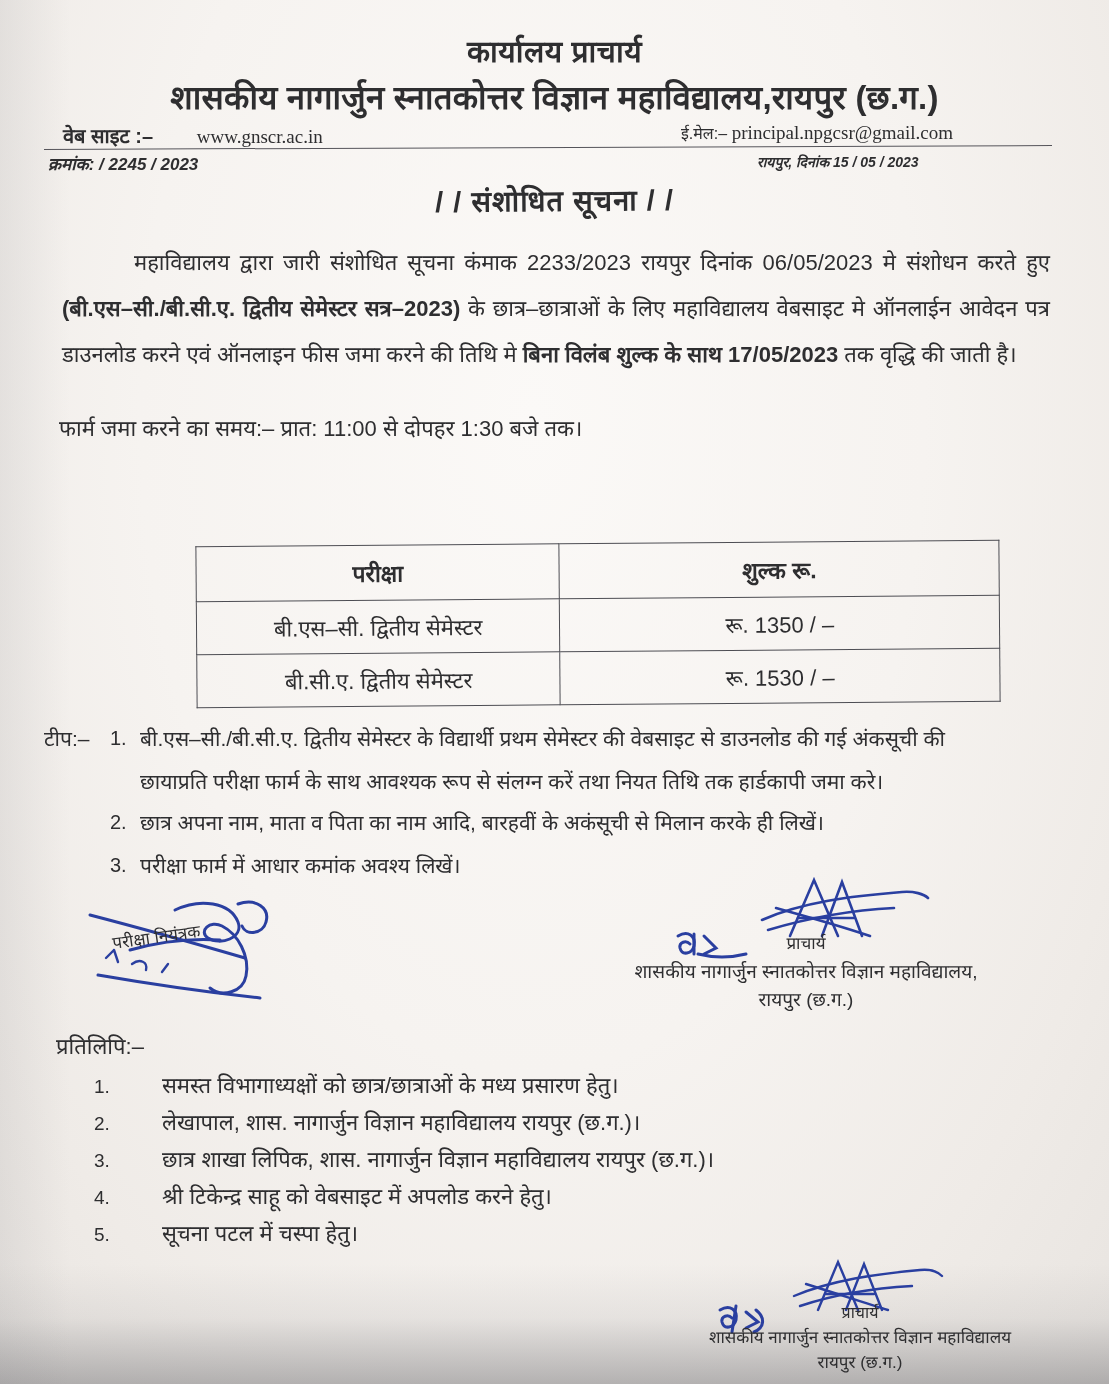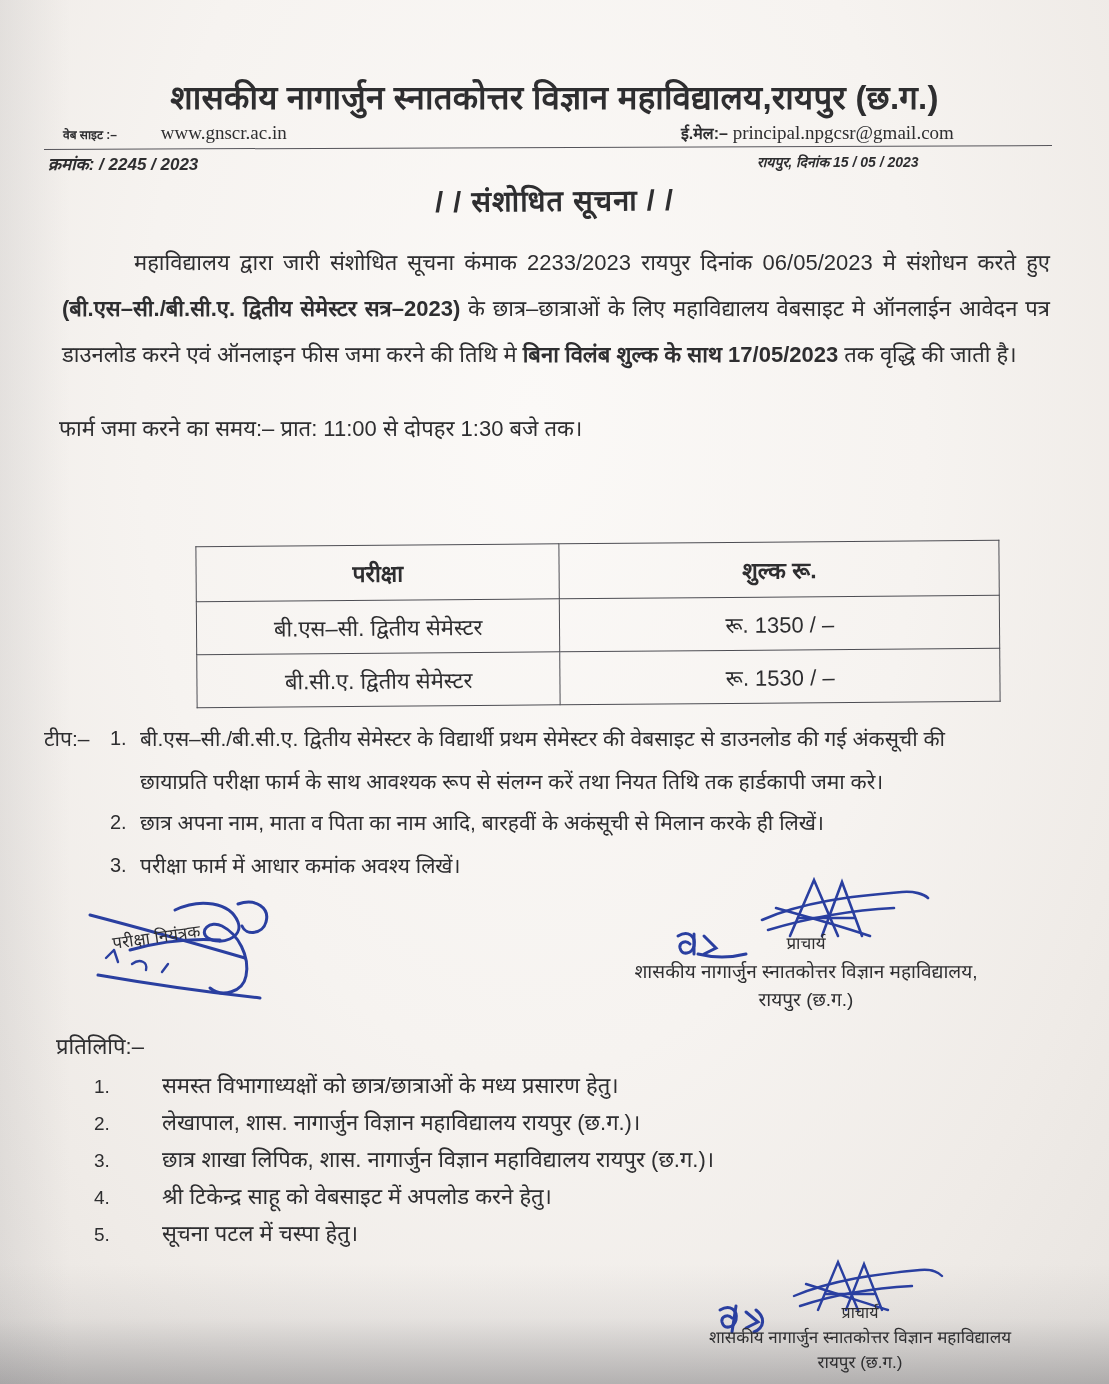--- a/index.html
+++ b/index.html
@@ -35,27 +35,27 @@
     font-size:30px;font-weight:700;letter-spacing:.5px;
   }
   .hdr-line2{
     position:absolute;top:74px;left:0;right:0;text-align:center;
     font-size:33px;font-weight:700;letter-spacing:.2px;
   }
   .hdr-web{
     position:absolute;top:122px;left:63px;
     font-size:17px;
   }
-  .hdr-web .lbl{font-weight:700;font-size:12px;}
+  .hdr-web .lbl{font-weight:700;font-size:20px;}
   .hdr-web .val{font-family:"Liberation Serif","DejaVu Serif",serif;font-size:19px;margin-left:39px;}
   .hdr-mail{
     position:absolute;top:122px;left:681px;
     font-size:17px;
   }
-  .hdr-mail .lbl{font-weight:700;font-size:16px;}
+  .hdr-mail .lbl{font-weight:400;font-size:16px;}
   .hdr-mail .val{font-family:"Liberation Serif","DejaVu Serif",serif;font-size:19px;}
   .rule{
     position:absolute;top:147px;left:44px;width:1008px;height:0;
     border-top:1.6px solid #55545a;
     transform:rotate(-0.22deg);
   }
   .hdr-krmank{
     position:absolute;top:152px;left:48px;
     font-size:17px;font-style:italic;font-weight:700;
   }
@@ -159,20 +159,21 @@
   .copy-num{width:68px;flex:0 0 68px;font-size:19px;}
   .copy-txt{flex:1;}
 </style>
 </head>
 <body>
 
 <div id="paper"></div>
 
 <div class="sheet">
 
+  <div class="hdr-line1">कार्यालय प्राचार्य</div>
   <div class="hdr-line2">शासकीय नागार्जुन स्नातकोत्तर विज्ञान महाविद्यालय,रायपुर (छ.ग.)</div>
 
   <div class="hdr-web">
     <span class="lbl">वेब साइट :–</span>
     <span class="val">www.gnscr.ac.in</span>
   </div>
 
   <div class="hdr-mail">
     <span class="lbl">ई.मेल:–</span>
     <span class="val">principal.npgcsr@gmail.com</span>

